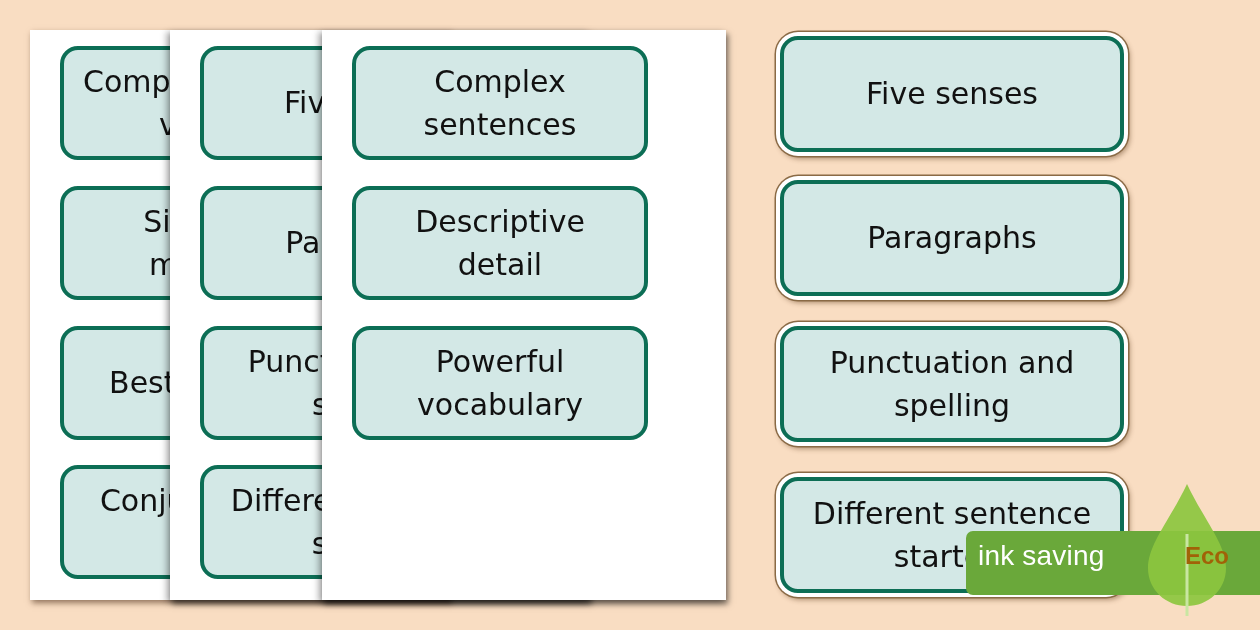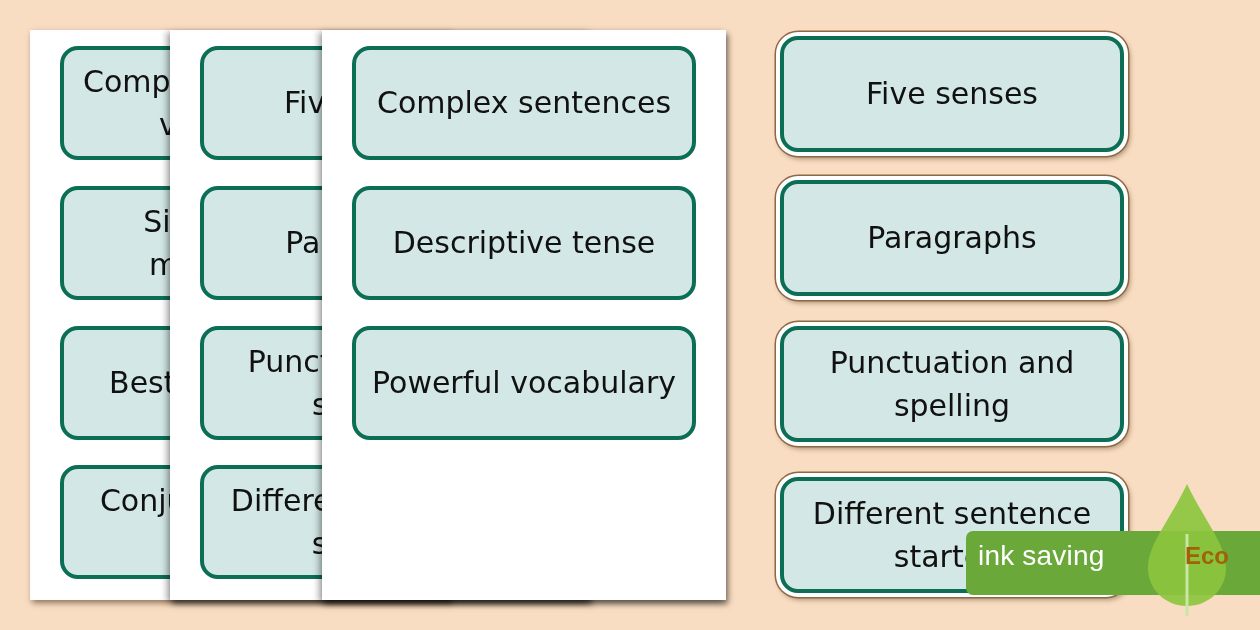--- a/index.html
+++ b/index.html
@@ -24,21 +24,21 @@
     box-sizing: border-box;
     background: #d3e8e6;
     border: 4px solid #0c6e55;
     border-radius: 18px;
     display: flex; align-items: center; justify-content: center;
     text-align: center;
     font-size: 30px; line-height: 1.45;
     color: #111;
     padding: 0 14px;
   }
-  .sheet-3 .card { left: 30px; width: 344px; }
+  .sheet-3 .card { left: 30px; width: 296px; }
   .r0 { top: 16px; } .r1 { top: 156px; } .r2 { top: 296px; } .r3 { top: 435px; }
 
   .loose {
     position: absolute;
     left: 776px; width: 352px; height: 124px;
     box-sizing: border-box;
     background: #ffffff;
     border-radius: 22px;
     padding: 4px;
     box-shadow: 0 0 0 1.5px #8a6a45, 2px 3px 5px rgba(90,55,25,0.45);
@@ -107,21 +107,21 @@
   <div class="card r3">
       <span>Different sentence starters</span>
     </div>
 </div>
 
 <div class="sheet sheet-3">
   <div class="card r0">
       <span>Complex sentences</span>
     </div>
   <div class="card r1">
-      <span>Descriptive tense</span>
+      <span>Descriptive detail</span>
     </div>
   <div class="card r2">
       <span>Powerful vocabulary</span>
     </div>
 </div>
 
 <div class="loose l0">
     <div class="inner">
       <span>Five senses</span>
     </div>

